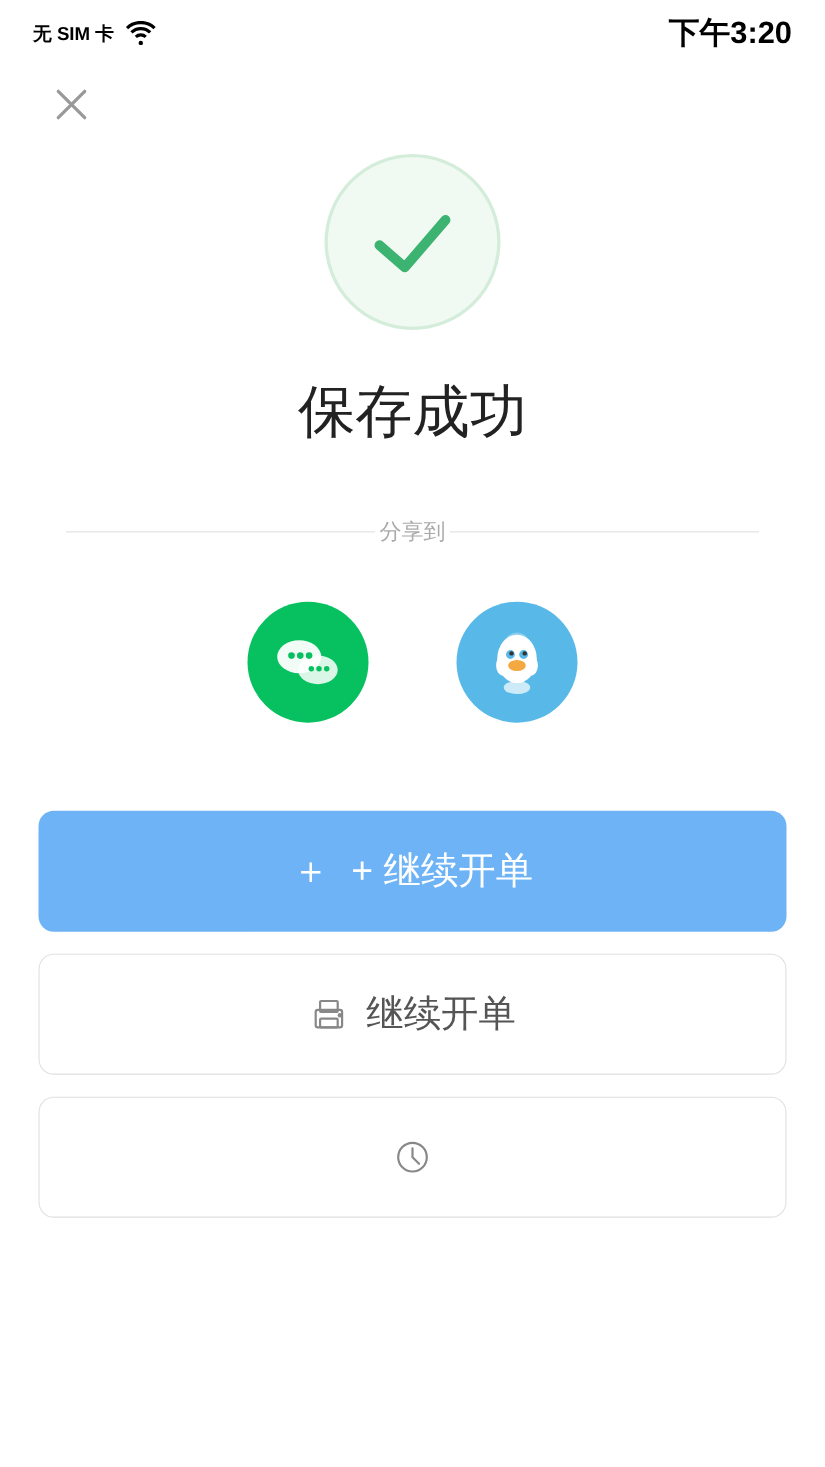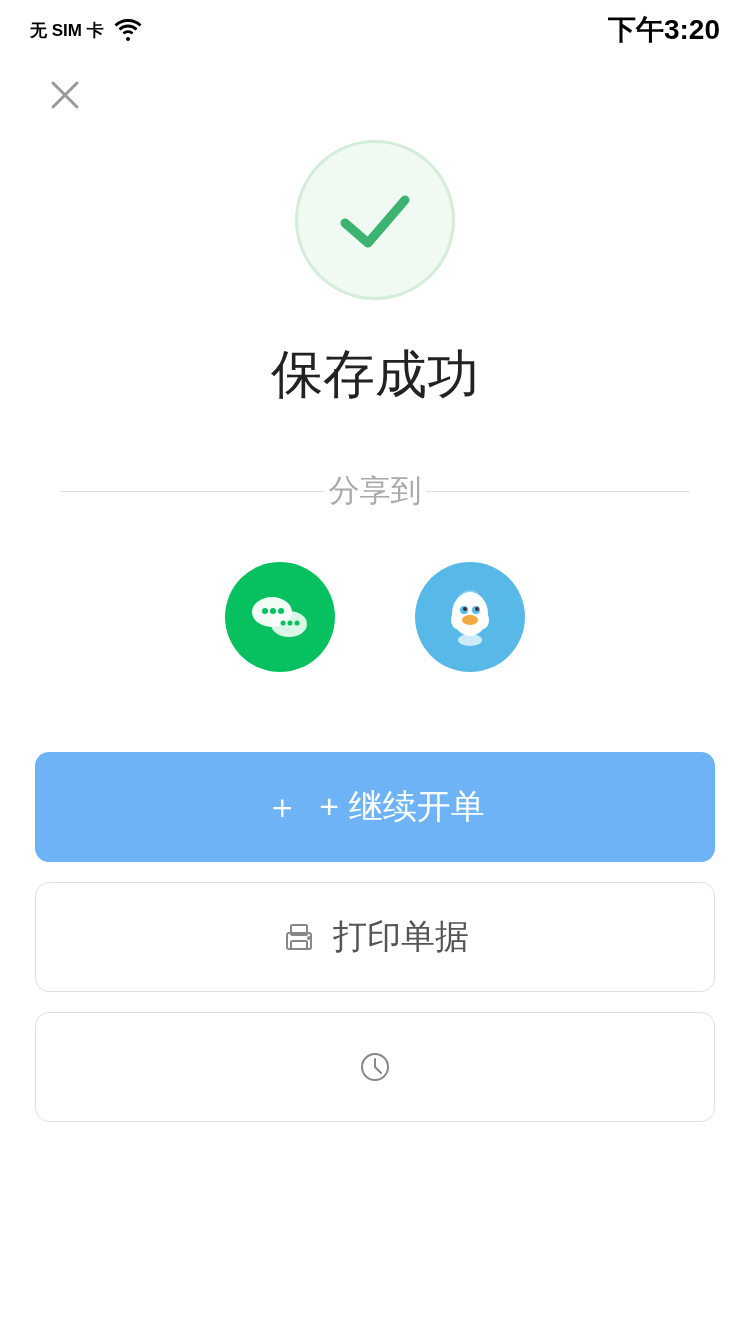--- a/index.html
+++ b/index.html
@@ -97,21 +97,21 @@
       align-items: center;
       padding: 0 60px;
       margin-bottom: 50px;
     }
     .divider-line {
       flex: 1;
       height: 1px;
       background: #e0e0e0;
     }
     .divider-text {
-      font-size: 31px;
+      font-size: 20px;
       color: #aaa;
       margin: 0 4px;
     }
 
     
     .share-buttons {
       display: flex;
       gap: 80px;
       margin-bottom: 80px;
     }
@@ -237,21 +237,21 @@
       <span class="btn-icon">＋</span>
       <span style="margin-left:4px;text-align:right;">+ 继续开单</span>
     </button>
     <button class="action-btn action-btn-secondary">
       <svg width="36" height="36" viewBox="0 0 36 36">
         <rect x="6" y="14" width="24" height="16" rx="2" stroke="#888" stroke-width="2" fill="none"></rect>
         <rect x="10" y="6" width="16" height="10" rx="1" stroke="#888" stroke-width="2" fill="none"></rect>
         <rect x="10" y="22" width="16" height="8" rx="1" stroke="#888" stroke-width="2" fill="none"></rect>
         <circle cx="28" cy="19" r="2" fill="#888"></circle>
       </svg>
-      <span>打印单据</span>
+      <span>继续开单</span>
     </button>
     <button class="action-btn action-btn-secondary">
       <svg width="36" height="36" viewBox="0 0 36 36">
         <circle cx="18" cy="18" r="13" stroke="#888" stroke-width="2" fill="none"></circle>
         <polyline points="18,10 18,18 24,24" stroke="#888" stroke-width="2" stroke-linecap="round" stroke-linejoin="round" fill="none"></polyline>
       </svg>
     </button>
   </div>
 
 </div>

